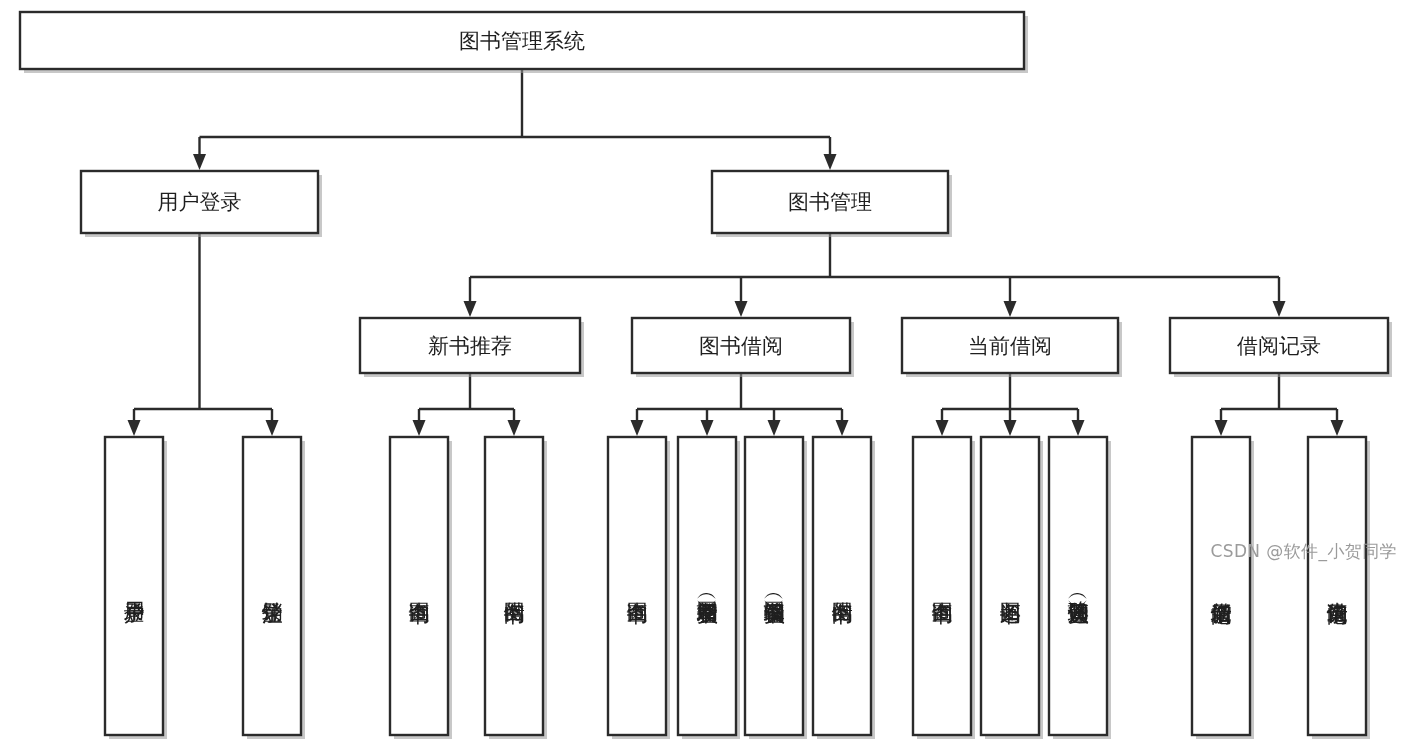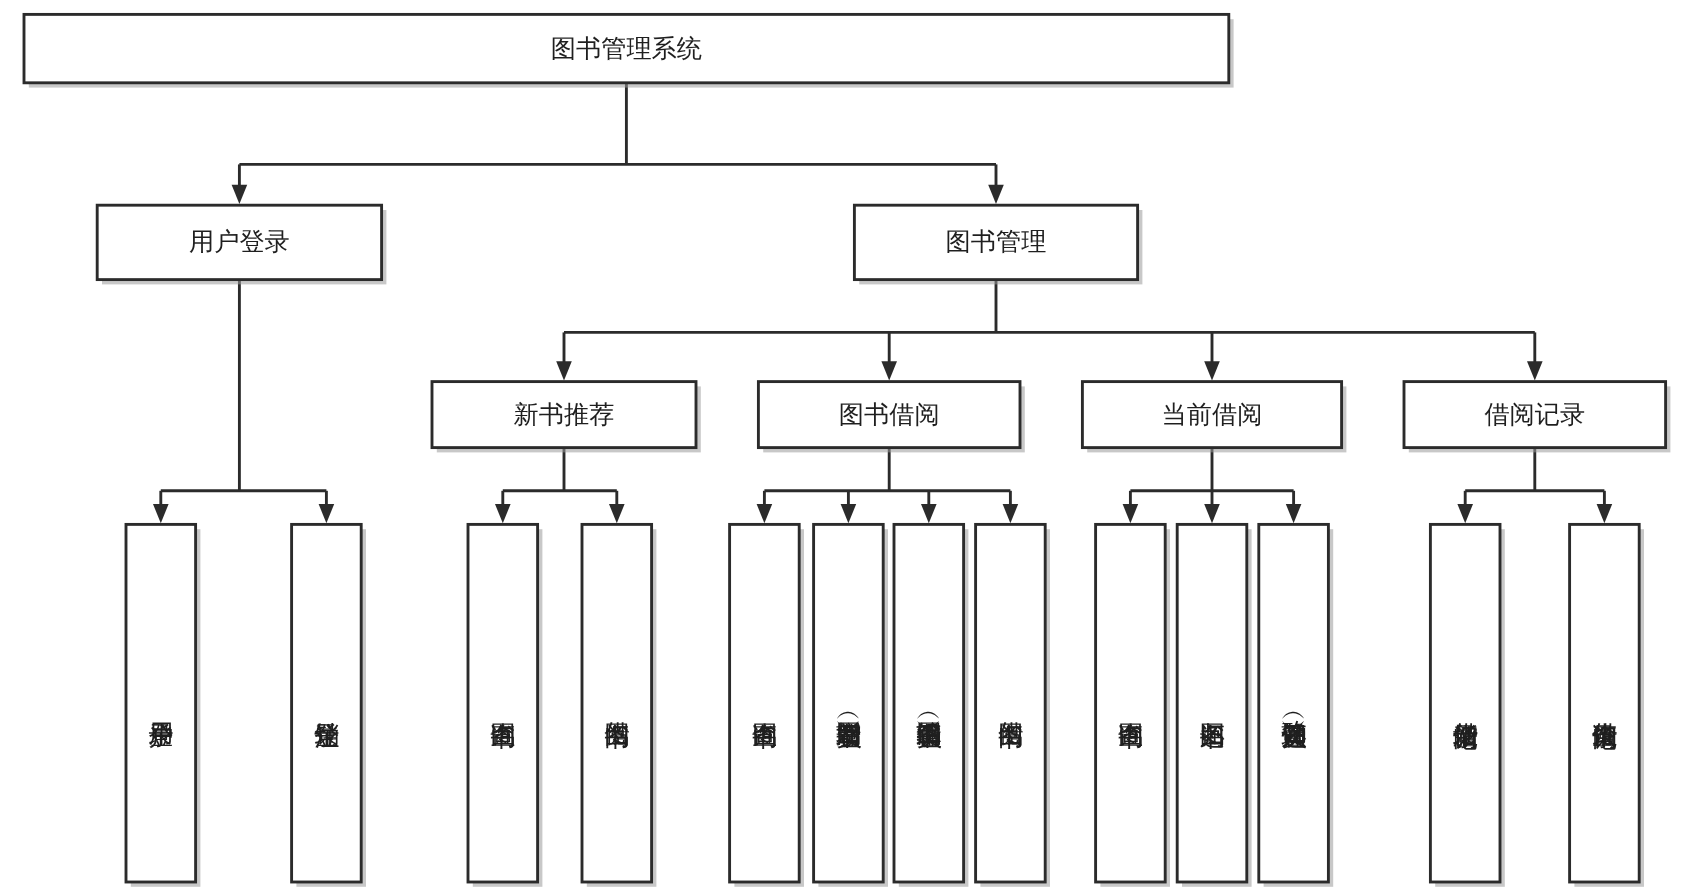--- a/index.html
+++ b/index.html
@@ -201,13 +201,14 @@
       <div class="node-label-v" style="left: 608px; top: 437px; width: 58px; height: 298px;">查询图书</div>
       <div class="node-label-v" style="left: 678px; top: 437px; width: 58px; height: 298px;">新增图书（管理员）</div>
       <div class="node-label-v" style="left: 745px; top: 437px; width: 58px; height: 298px;">编辑图书（管理员）</div>
       <div class="node-label-v" style="left: 813px; top: 437px; width: 58px; height: 298px;">借阅图书</div>
       <div class="node-label-v" style="left: 913px; top: 437px; width: 58px; height: 298px;">查询图书</div>
       <div class="node-label-v" style="left: 981px; top: 437px; width: 58px; height: 298px;">归还图书</div>
       <div class="node-label-v" style="left: 1049px; top: 437px; width: 58px; height: 298px;">确认归还（管理员）</div>
       <div class="node-label-v" style="left: 1192px; top: 437px; width: 58px; height: 298px;">新增借阅记录</div>
       <div class="node-label-v" style="left: 1308px; top: 437px; width: 58px; height: 298px;">查询借阅记录</div>
     </div>
+  <div class="watermark">CSDN @软件_小贺同学</div>
 </div>
 
 </body></html>

